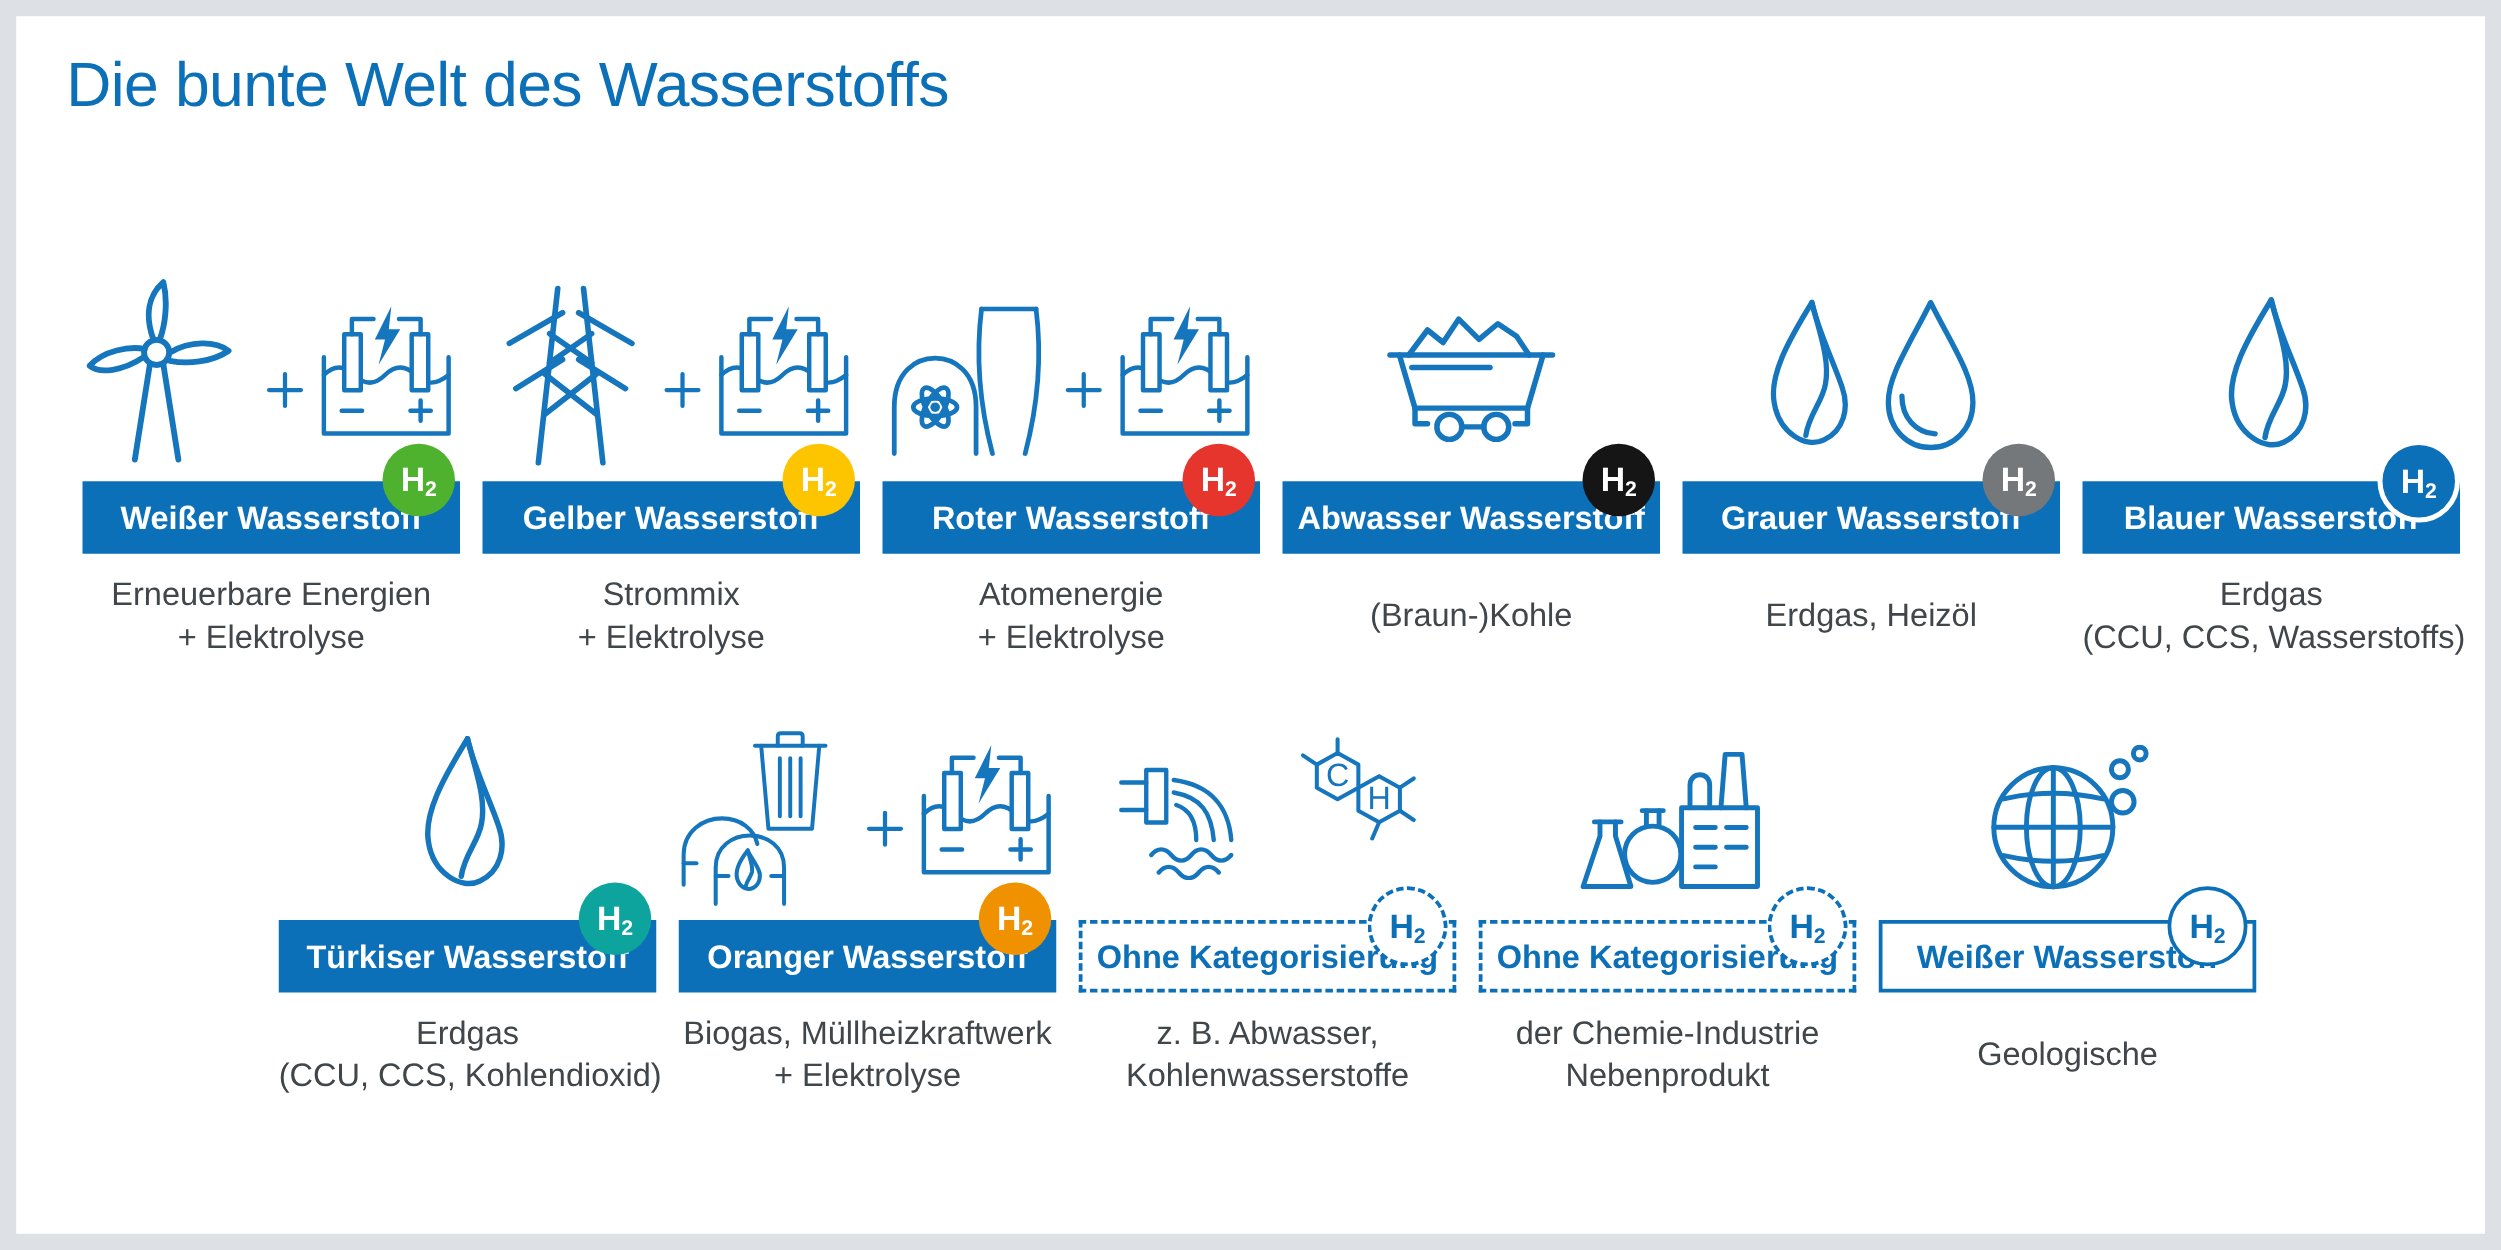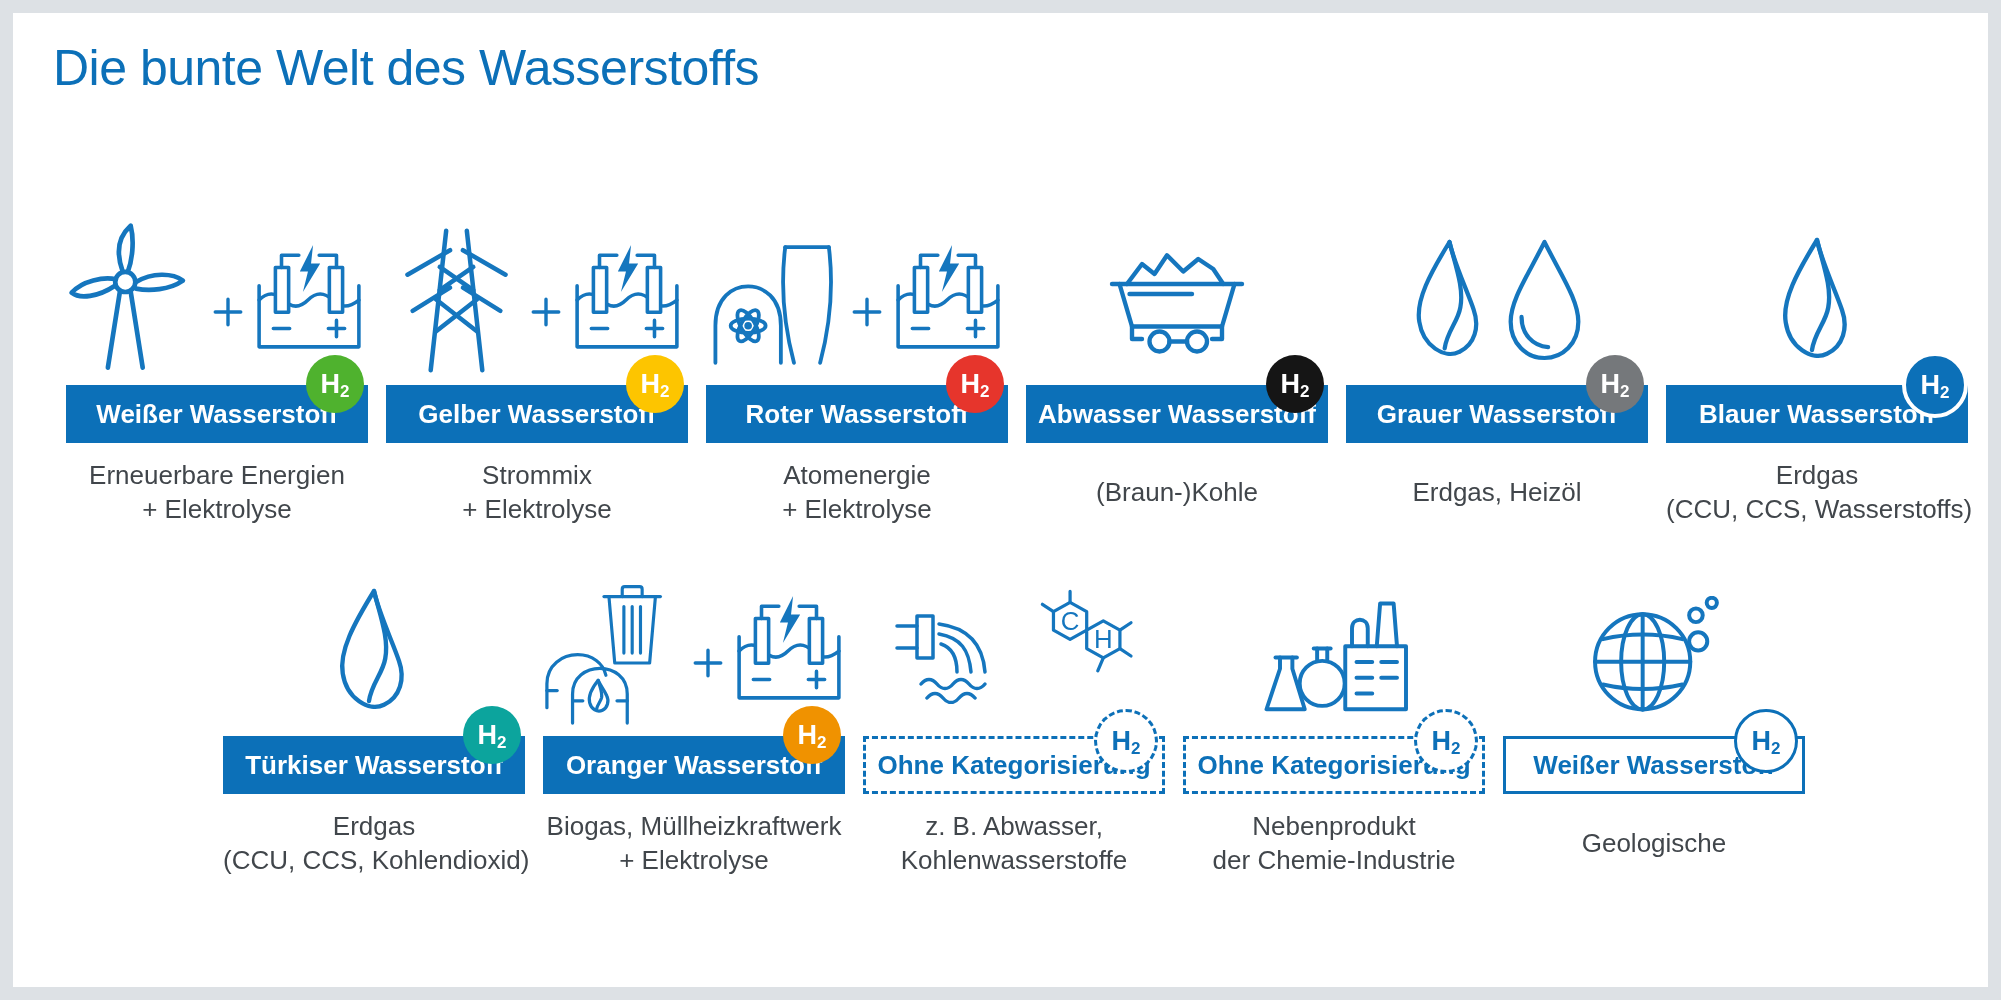--- a/index.html
+++ b/index.html
@@ -391,22 +391,22 @@
             </svg>
         </div>
         <div class="banner">
           <div class="badge">
               <span>H</span>
               <span class="bsub">2</span>
             </div>
           <span>Ohne Kategorisierung</span>
         </div>
         <div class="desc">
+          <div>der Chemie-Industrie</div>
           <div>Nebenprodukt</div>
-          <div>der Chemie-Industrie</div>
         </div>
       </div>
 
       <div class="card card--outline">
         <div class="icon-zone">
           <svg class="ic ic-globe" fill="none" stroke="currentColor" stroke-width="3.5" stroke-linecap="round" stroke-linejoin="round">
               <use href="#sym-globe"></use>
             </svg>
         </div>
         <div class="banner">

